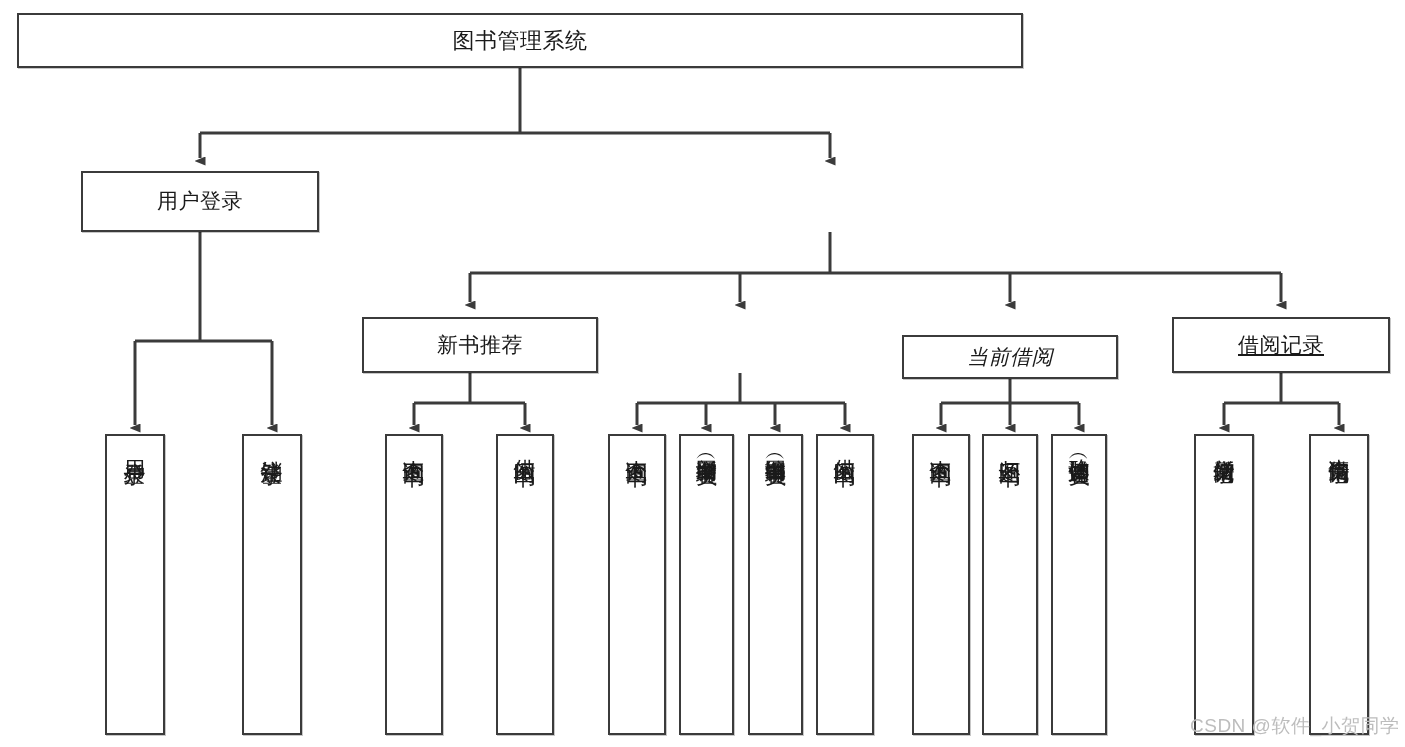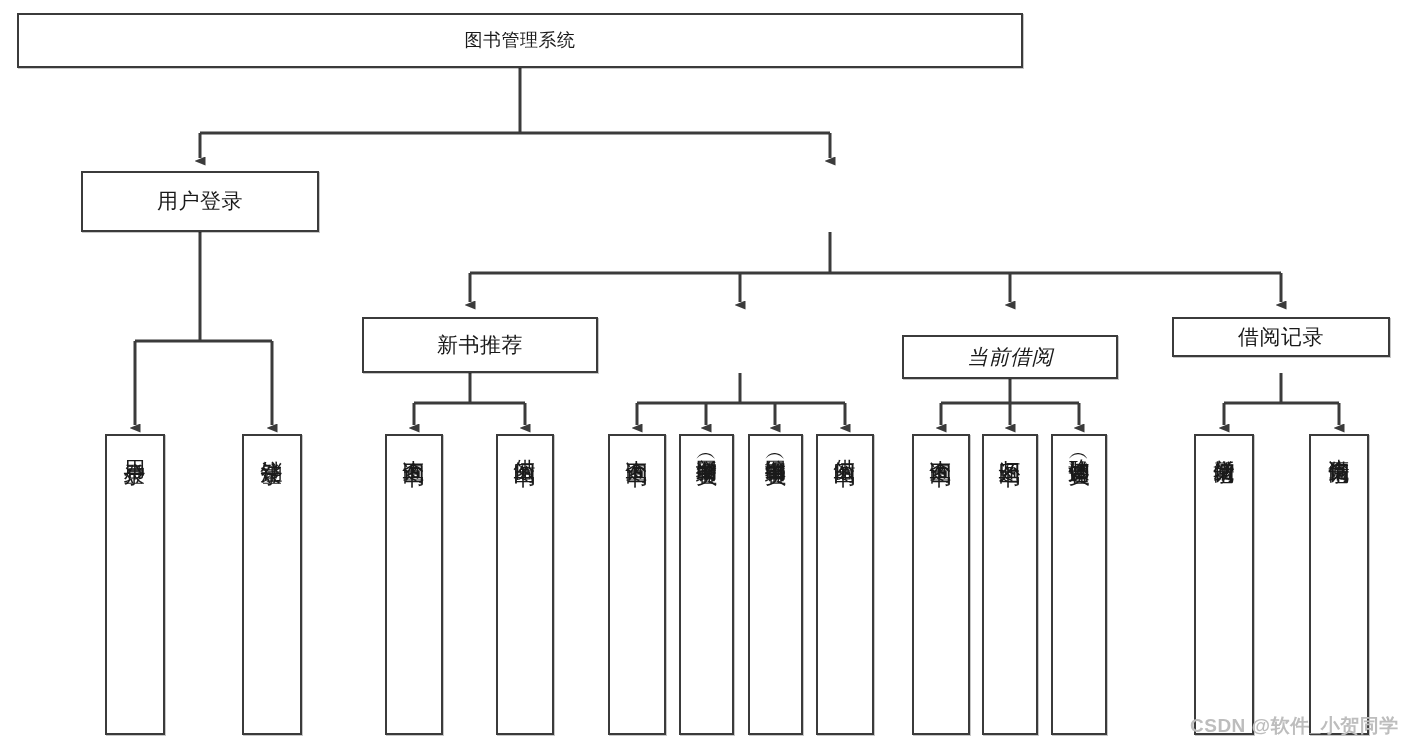--- a/index.html
+++ b/index.html
@@ -42,21 +42,21 @@
     text-align: center;
     line-height: 1.18;
     letter-spacing: 0.5px;
   }
   
   .node.horiz .label {
     font-size: 21px;
     white-space: nowrap;
   }
   .node.root .label {
-    font-size: 18px;
+    font-size: 22px;
   }
   
   .node.vert {
     align-items: flex-start;
     justify-content: center;
     padding-top: 6px;
   }
   .node.vert .label {
     writing-mode: vertical-rl;
     text-orientation: upright;
@@ -69,21 +69,20 @@
     font-size: 21px;
     letter-spacing: 1px;
   }
   .watermark {
     position: absolute;
     color: #bdbdbd;
     font-size: 19px;
     white-space: nowrap;
     letter-spacing: 0.5px;
     user-select: none;
-    font-weight: bold;
   }
 </style>
 </head>
 <body>
 
 <div id="canvas">
 
   <svg id="wires" width="1405" height="747" viewBox="0 0 1405 747" aria-hidden="true">
     <defs>
       <marker id="arrow" markerWidth="9" markerHeight="11" refX="1.5" refY="5.5" orient="auto" markerUnits="userSpaceOnUse">
@@ -141,21 +140,21 @@
   <div class="node horiz" style="left:81px; top:171px; width:238px; height:61px;">
     <span class="label">用户登录</span>
   </div>
 
   <div class="node horiz" style="left:362px; top:317px; width:236px; height:56px;">
     <span class="label">新书推荐</span>
   </div>
   <div class="node horiz" style="left:902px; top:335px; width:216px; height:44px;font-style:italic;">
     <span class="label">当前借阅</span>
   </div>
-  <div class="node horiz" style="left:1172px; top:317px; width:218px; height:40px;">
+  <div class="node horiz" style="left:1172px; top:317px; width:218px; height:56px;text-decoration:underline;">
     <span class="label">借阅记录</span>
   </div>
 
   <div class="node vert" style="left:105px; top:434px; width:60px; height:301px;">
     <span class="label">用户登录</span>
   </div>
   <div class="node vert" style="left:242px; top:434px; width:60px; height:301px;">
     <span class="label">注销登录</span>
   </div>
 

